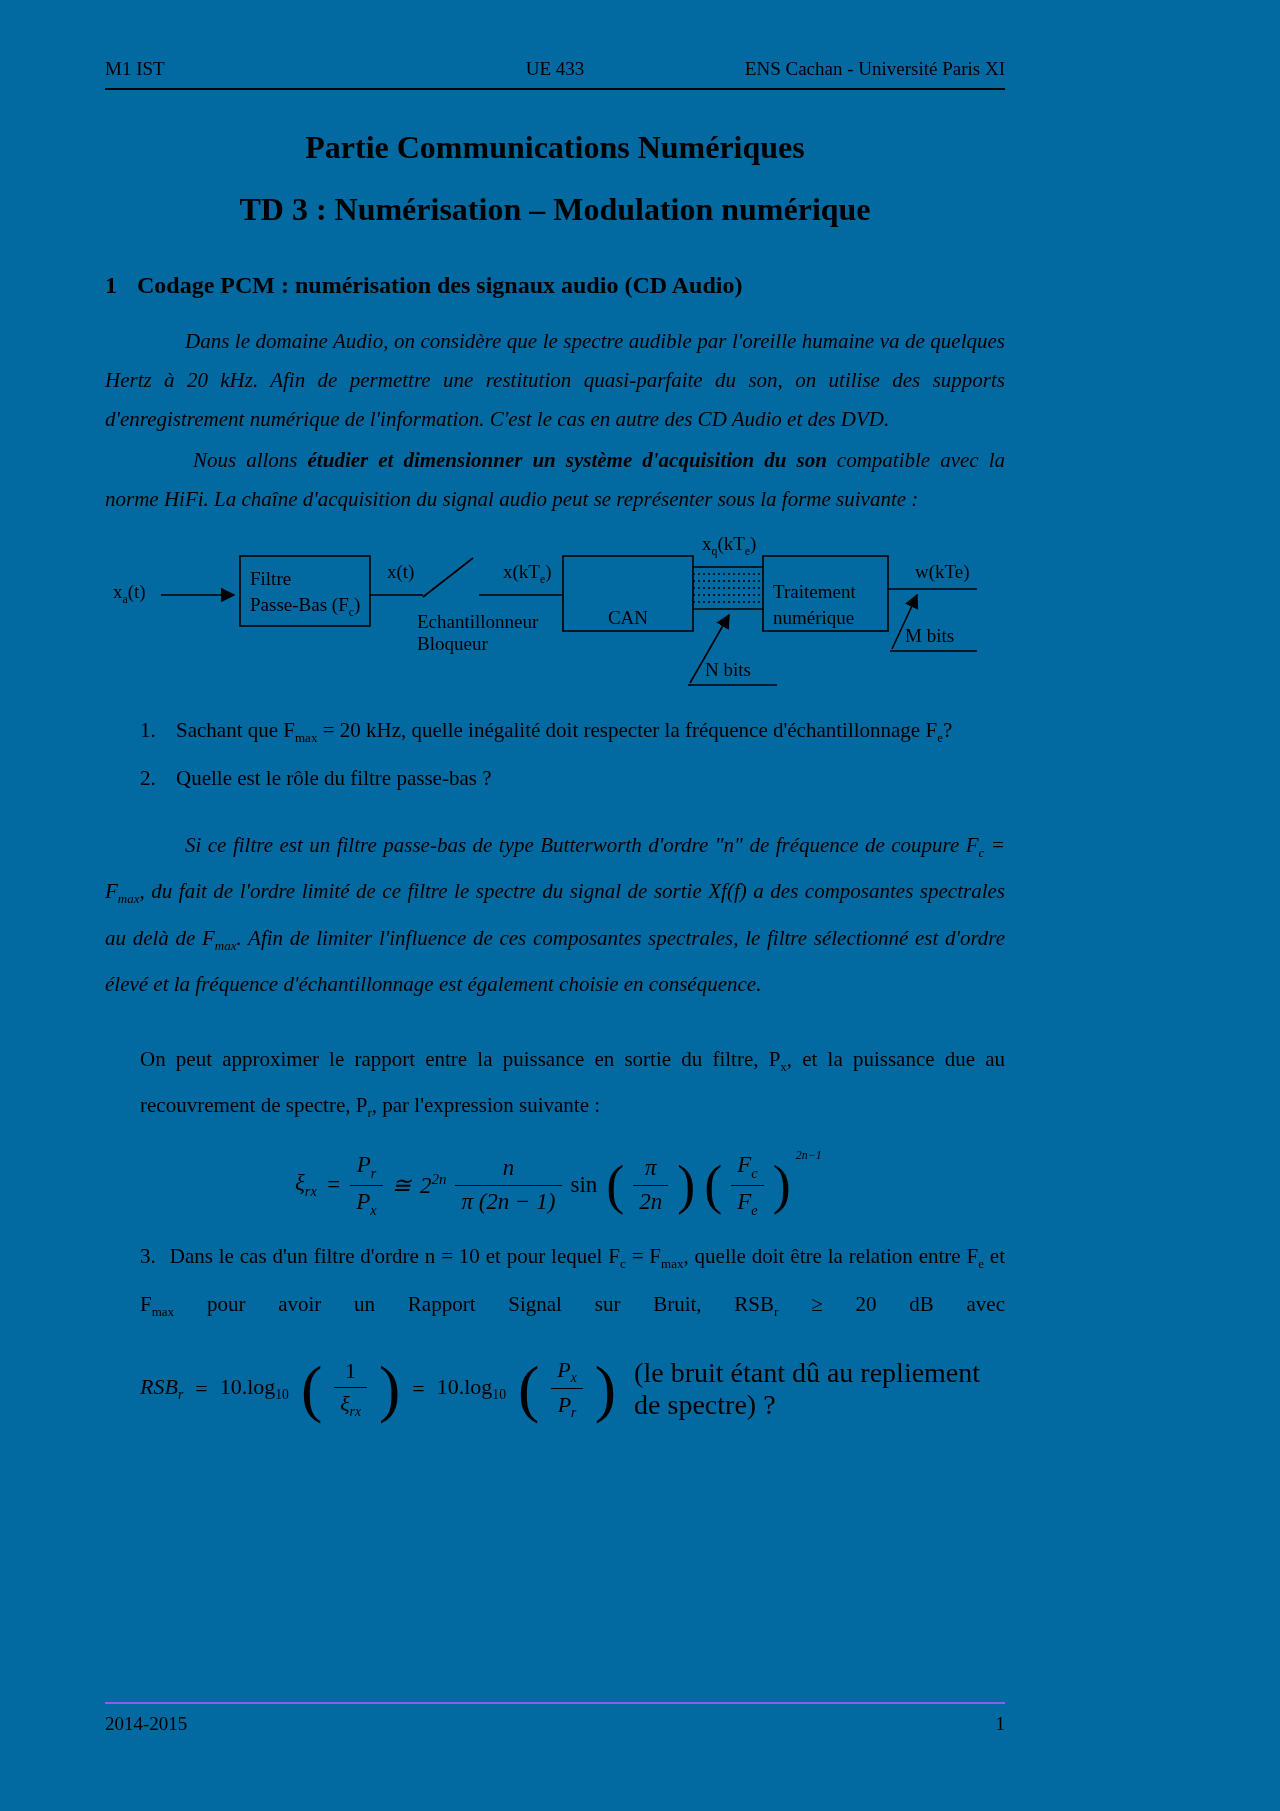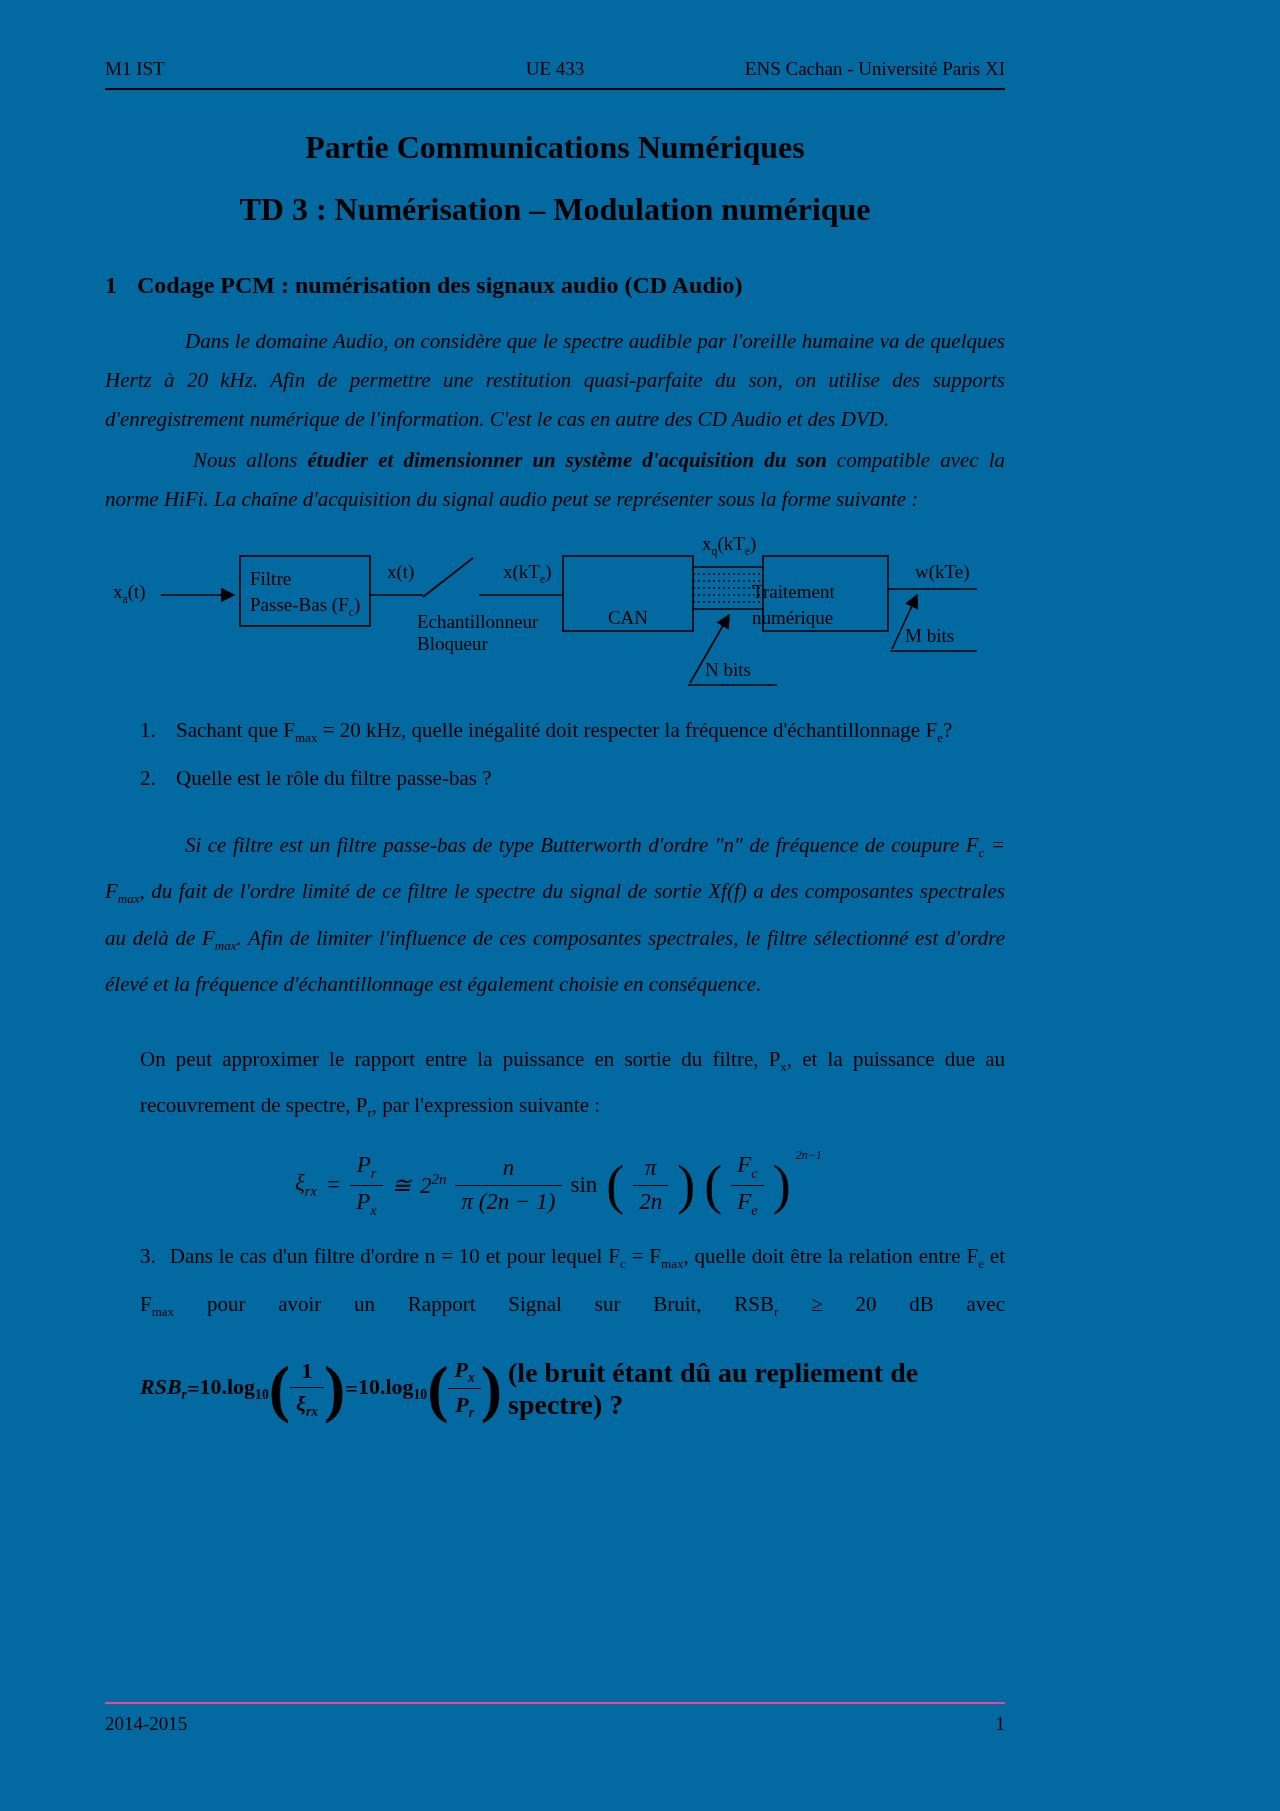--- a/index.html
+++ b/index.html
@@ -53,28 +53,28 @@
   .bigp2 { font-size:64px; }
   .rm { font-style:normal; }
   .it { font-style:italic; }
   .supexp { align-self:flex-start; margin-top:8px; margin-left:-4px; font-size:12px; }
 
   .item3 { margin-top:6px; margin-left:35px; font-size:21px; }
   .item3-text { text-align:justify; text-align-last:justify; line-height:40px; }
   .qnum-inline { display:inline-block; margin-right:14px; }
   .formula2 {
     margin-top:6px; height:100px;
-    display:flex; align-items:center; gap:0;
-    font-size:22px; font-style:normal;font-weight:bold;
+    display:flex; align-items:center; gap:12px;
+    font-size:22px; font-style:normal;
   }
   .f2-tail { font-size:28px; margin-left:6px; }
 
   .page-footer {
     position:absolute; left:105px; top:1702px; width:900px;
-    border-top:2px solid #ec4899; padding-top:9px;
+    border-top:2px solid #8b5cf6; padding-top:9px;
     display:flex; justify-content:space-between; font-size:19px;
   }
 </style>
 </head>
 <body>
 
 <div class="page">
   <div class="content">
 
     <div class="page-header">
@@ -142,21 +142,21 @@
       </div>
 
       <div class="dlabel" style="left:398px; top:28px;"><span>x(kT</span><sub>e</sub><span>)</span></div>
 
       <div class="dbox-text" style="left:458px; top:23px; width:130px; height:75px; align-items:center;">
         <div>CAN</div>
       </div>
 
       <div class="dlabel" style="left:597px; top:0px;"><span>x</span><sub>q</sub><span>(kT</span><sub>e</sub><span>)</span></div>
 
-      <div class="dbox-text" style="left:634px; top:23px; width:100px; height:75px; padding-left:13px;border-radius:9px;">
+      <div class="dbox-text" style="left:655px; top:23px; width:100px; height:75px; padding-left:13px;border-radius:9px;">
         <div>Traitement</div>
         <div>numérique</div>
       </div>
 
       <div class="dlabel" style="left:810px; top:28px;">w(kTe)</div>
       <div class="dlabel" style="left:600px; top:126px;">N bits</div>
       <div class="dlabel" style="left:800px; top:92px;">M bits</div>
     </div>
 
     <div class="qlist">

